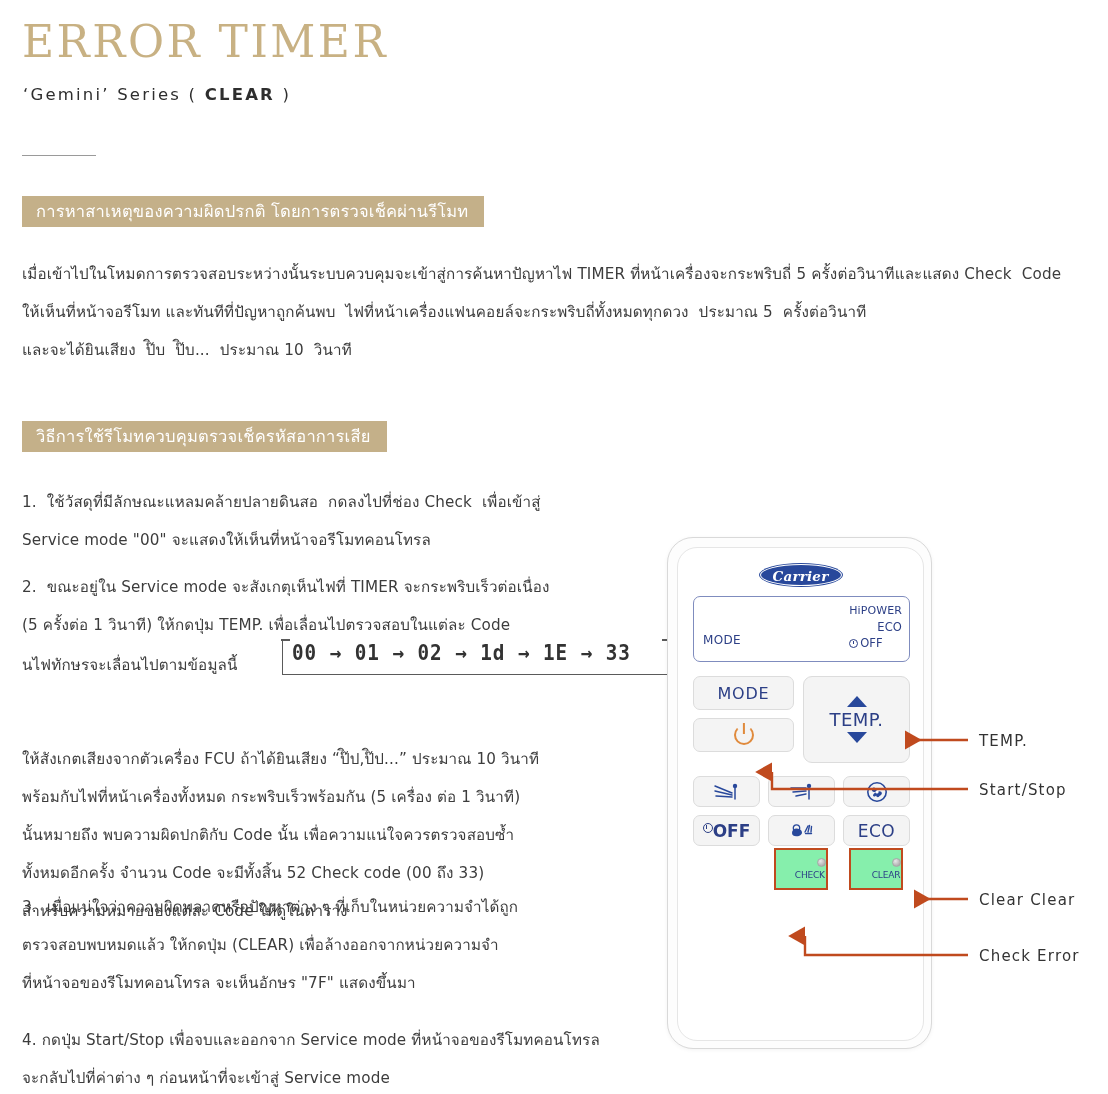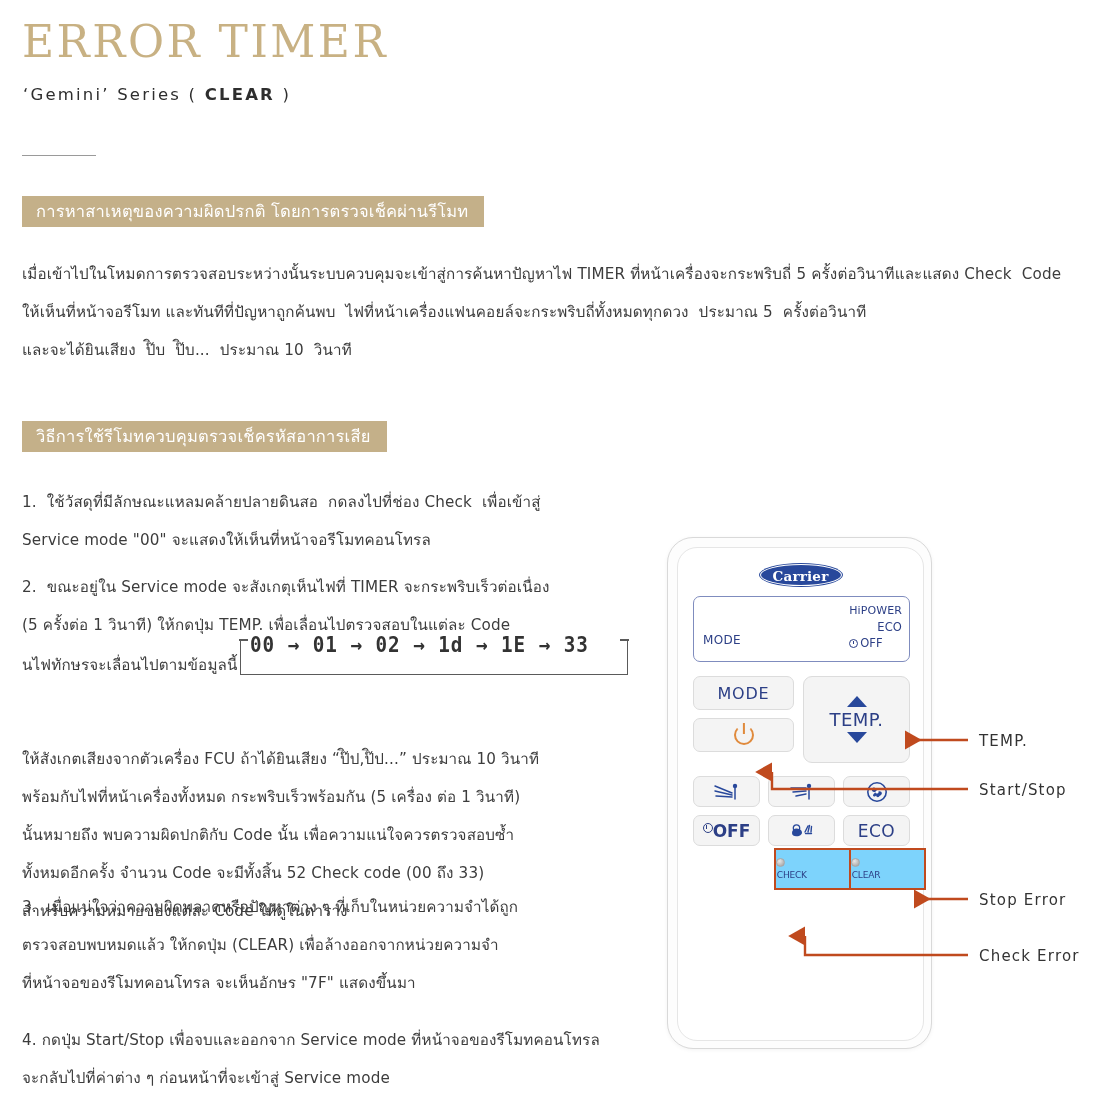--- a/index.html
+++ b/index.html
@@ -84,22 +84,23 @@
     display: flex;
     align-items: flex-start;
   }
   .seq-box {
     position: relative;
     padding: 0 9px 17px 9px;
     border-left: 1.6px solid #5a5a5a;
     border-right: 1.6px solid #5a5a5a;
     border-bottom: 1.6px solid #5a5a5a;
     display: flex;
-    align-items: flex-end;
+    align-items: flex-start;
     height: 34px;
+    margin-left: 42px;
   }
   .seq-codes {
     font-family: "DejaVu Sans Mono", "Liberation Mono", monospace;
     font-size: 21px;
     font-weight: 700;
     letter-spacing: 1px;
     color: #333333;
     transform: scaleX(0.92);
     transform-origin: left center;
     white-space: nowrap;
@@ -134,20 +135,21 @@
 
   .carrier-logo {
     position: absolute;
     left: 50%; top: 16px;
     transform: translateX(-50%);
     width: 82px; height: 22px;
     background: #28489b;
     border-radius: 50%;
     color: #ffffff;
     font-family: "DejaVu Serif", "Liberation Serif", serif;
+    font-style: italic;
     font-weight: 700;
     font-size: 13.5px;
     line-height: 22px;
     text-align: center;
     letter-spacing: 0.2px;
     border: 1px solid #fff;
     box-shadow: 0 0 0 1px #28489b;
   }
 
   
@@ -277,26 +279,26 @@
     background: #e08a3c;
   }
 
   #btn-off .off-label { font-size: 17px; font-weight: 700; letter-spacing: 0px; }
   #btn-off .clock-glyph { width: 10px; height: 10px; margin-right: 0px; margin-bottom: 5px; }
   #btn-eco .eco-label { font-size: 17px; letter-spacing: 0.5px; }
 
   
   .hole-box {
     position: absolute;
-    width: 77px; height: 42px;
+    width: 54px; height: 42px;
     border: 2.2px solid #c04a1e;
-    background: #7dd3fc;
+    background: #86efac;
     display: flex;
     flex-direction: column;
-    align-items: flex-start;
+    align-items: flex-end;
     justify-content: center;
     gap: 2px;
   }
   #hole-check { left: 96px; top: 300px; }
   #hole-clear { left: 171px; top: 300px; }
   .hole-dot {
     width: 9px; height: 9px;
     border-radius: 50%;
     background: radial-gradient(circle at 35% 30%, #e8e8e8 0%, #b6b6b6 65%, #9a9a9a 100%);
     border: 1px solid #a8a8a8;
@@ -491,14 +493,14 @@
 
   <polyline points="968,789 772,789 772,772" fill="none" stroke="#c04a1e" stroke-width="2.4" marker-end="url(#arrU)"></polyline>
 
   <line x1="968" y1="899" x2="914" y2="899" stroke="#c04a1e" stroke-width="2.4" marker-end="url(#arrL)"></line>
 
   <polyline points="968,955 805,955 805,936" fill="none" stroke="#c04a1e" stroke-width="2.4" marker-end="url(#arrU)"></polyline>
 </svg>
 
 <div class="anno-label" id="anno-temp">TEMP.</div>
 <div class="anno-label" id="anno-start">Start/Stop</div>
-<div class="anno-label" id="anno-clear">Stop  Error</div>
+<div class="anno-label" id="anno-clear">Clear  Clear</div>
 <div class="anno-label" id="anno-check">Check  Error</div>
 
 </body></html>

